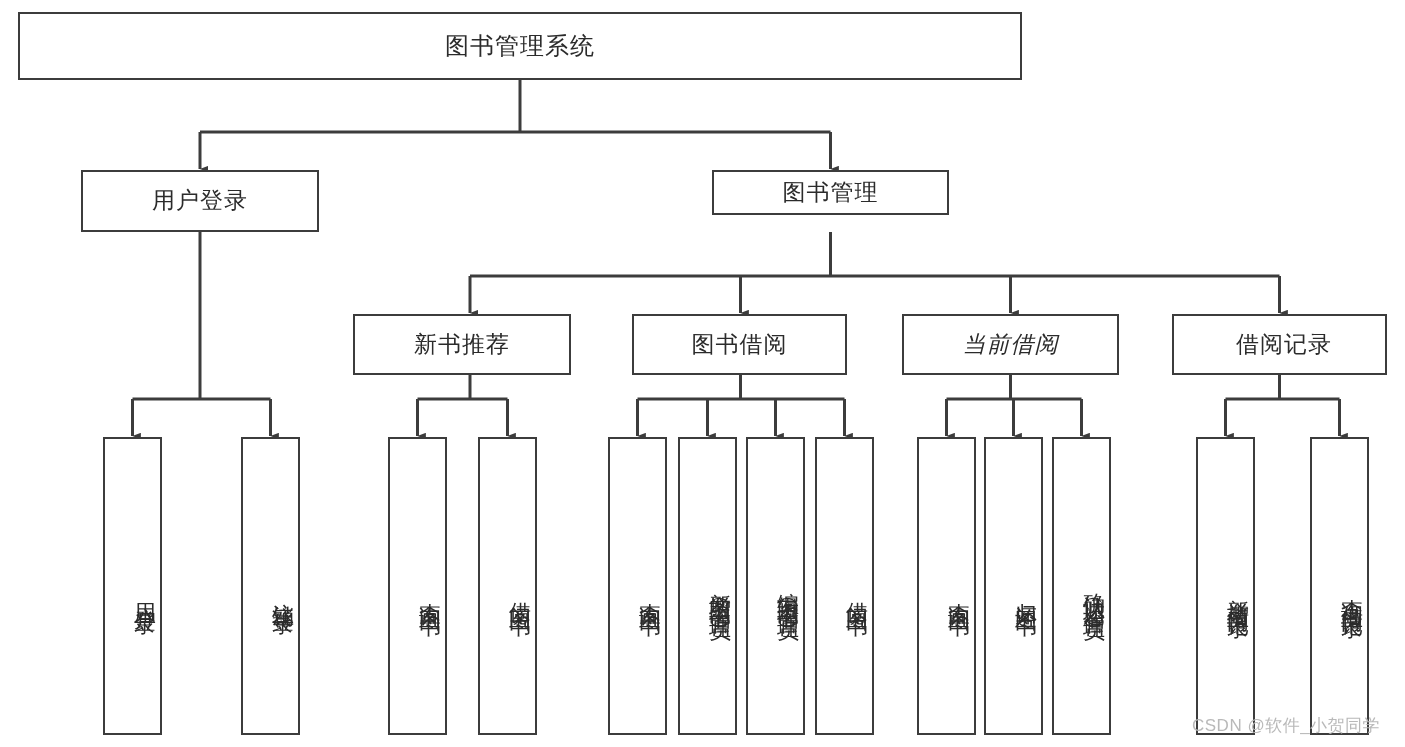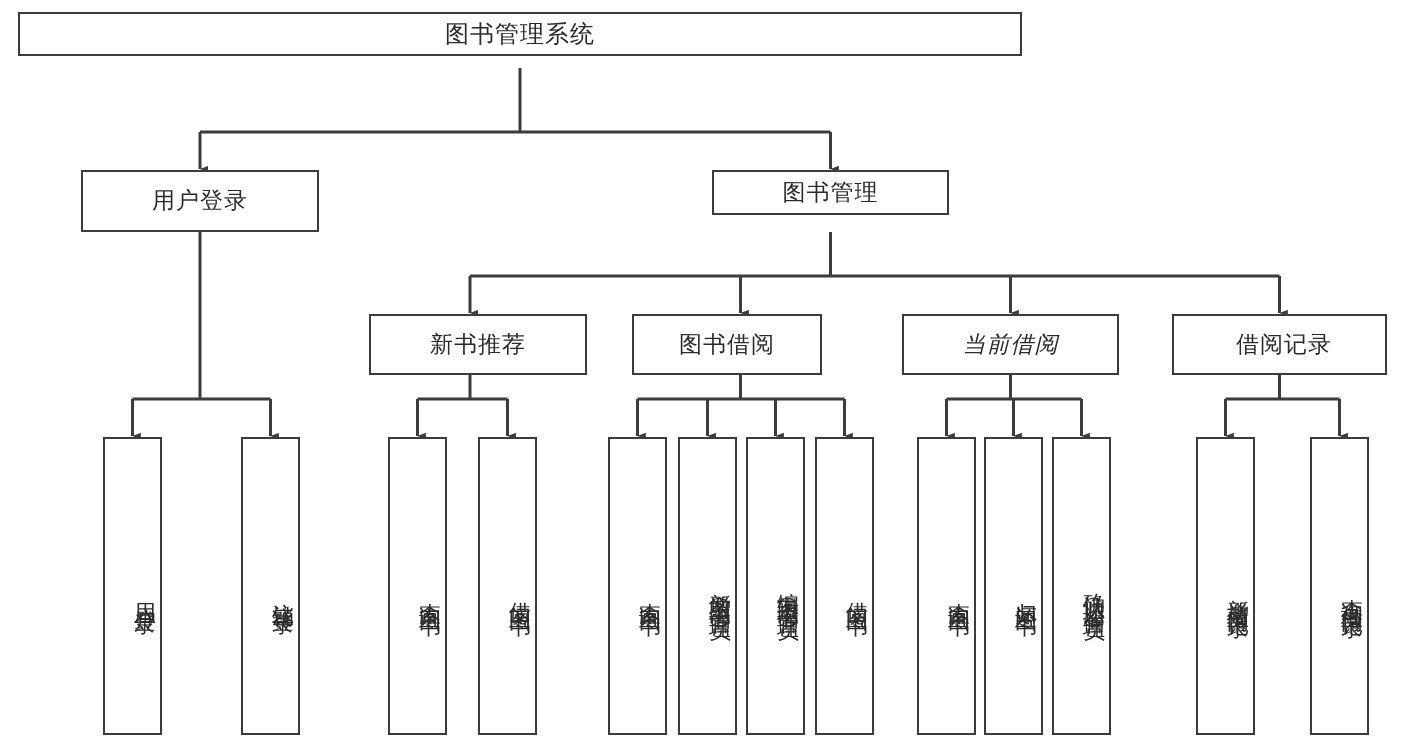--- a/index.html
+++ b/index.html
@@ -108,33 +108,33 @@
         <path d="M 1013.5 399 L 1013.5 436" marker-end="url(#arrowhead)"></path>
         <path d="M 1081.5 399 L 1081.5 436" marker-end="url(#arrowhead)"></path>
         <path d="M 1279.5 375 L 1279.5 399"></path>
         <path d="M 1225.5 399 L 1339.5 399"></path>
         <path d="M 1225.5 399 L 1225.5 436" marker-end="url(#arrowhead)"></path>
         <path d="M 1339.5 399 L 1339.5 436" marker-end="url(#arrowhead)"></path>
       </g>
   </svg>
 
   <div id="node-layer">
-      <div class="node horizontal root" style="left: 18px; top: 12px; width: 1004px; height: 44px;">
+      <div class="node horizontal root" style="left: 18px; top: 12px; width: 1004px; height: 68px;">
         <span class="node-label">图书管理系统</span>
       </div>
       <div class="node horizontal" style="left: 81px; top: 170px; width: 238px; height: 62px;">
         <span class="node-label">用户登录</span>
       </div>
       <div class="node horizontal" style="left: 712px; top: 170px; width: 237px; height: 45px;">
         <span class="node-label">图书管理</span>
       </div>
-      <div class="node horizontal" style="left: 369px; top: 314px; width: 218px; height: 61px;">
+      <div class="node horizontal" style="left: 353px; top: 314px; width: 218px; height: 61px;">
         <span class="node-label">新书推荐</span>
       </div>
-      <div class="node horizontal" style="left: 632px; top: 314px; width: 190px; height: 61px;">
+      <div class="node horizontal" style="left: 632px; top: 314px; width: 215px; height: 61px;">
         <span class="node-label">图书借阅</span>
       </div>
       <div class="node horizontal" style="left: 902px; top: 314px; width: 217px; height: 61px; font-style: italic;">
         <span class="node-label">当前借阅</span>
       </div>
       <div class="node horizontal" style="left: 1172px; top: 314px; width: 215px; height: 61px; padding-left: 9px;">
         <span class="node-label">借阅记录</span>
       </div>
       <div class="node vertical" style="left: 103px; top: 437px; width: 59px; height: 298px;">
         <span class="node-label">用户登录</span>
@@ -170,13 +170,14 @@
         <span class="node-label">确认归还（管理员）</span>
       </div>
       <div class="node vertical" style="left: 1196px; top: 437px; width: 59px; height: 298px;">
         <span class="node-label">新增借阅记录</span>
       </div>
       <div class="node vertical" style="left: 1310px; top: 437px; width: 59px; height: 298px;">
         <span class="node-label">查询借阅记录</span>
       </div>
     </div>
 
+  <div class="watermark" style="left: 1192px; top: 714px;">CSDN @软件_小贺同学</div>
 </div>
 
 </body></html>

